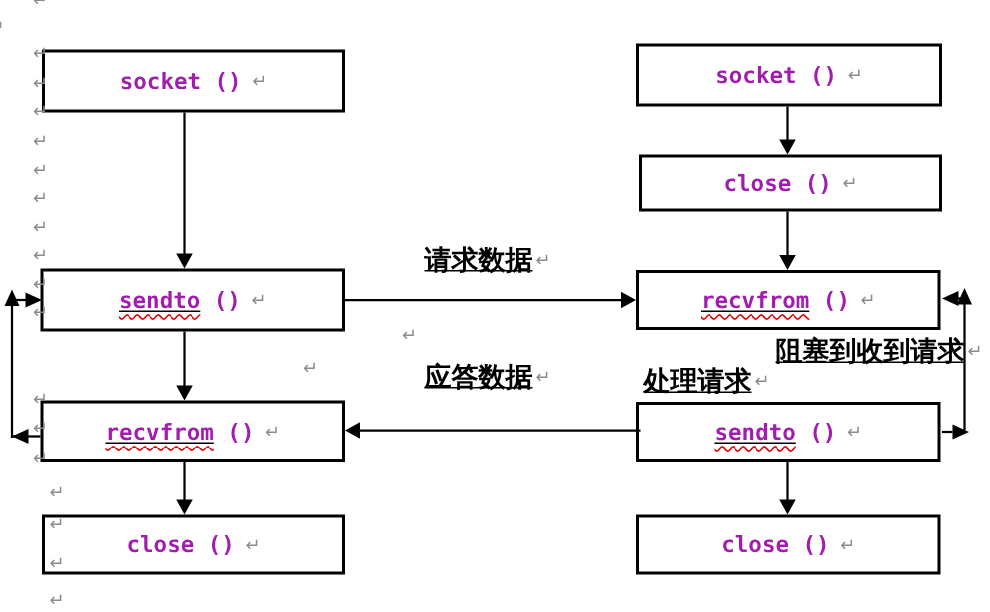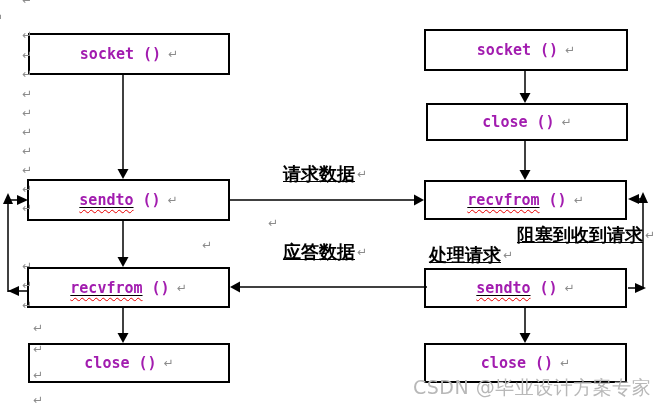--- a/index.html
+++ b/index.html
@@ -166,15 +166,14 @@
       <span class="mark" style="left: 22px; top: 299px;">↵</span>
       <span class="mark" style="left: 33px; top: 322px;">↵</span>
       <span class="mark" style="left: 33px; top: 343px;">↵</span>
       <span class="mark" style="left: 33px; top: 369px;">↵</span>
       <span class="mark" style="left: 33px; top: 394px;">↵</span>
       <span class="mark" style="left: -7px; top: 12px;">↵</span>
       <span class="mark" style="left: 268px; top: 217px;">↵</span>
       <span class="mark" style="left: 202px; top: 239px;">↵</span>
     </div>
 
-  <div id="watermark">CSDN @毕业设计方案专家</div>
 
 </div>
 
 </body></html>

